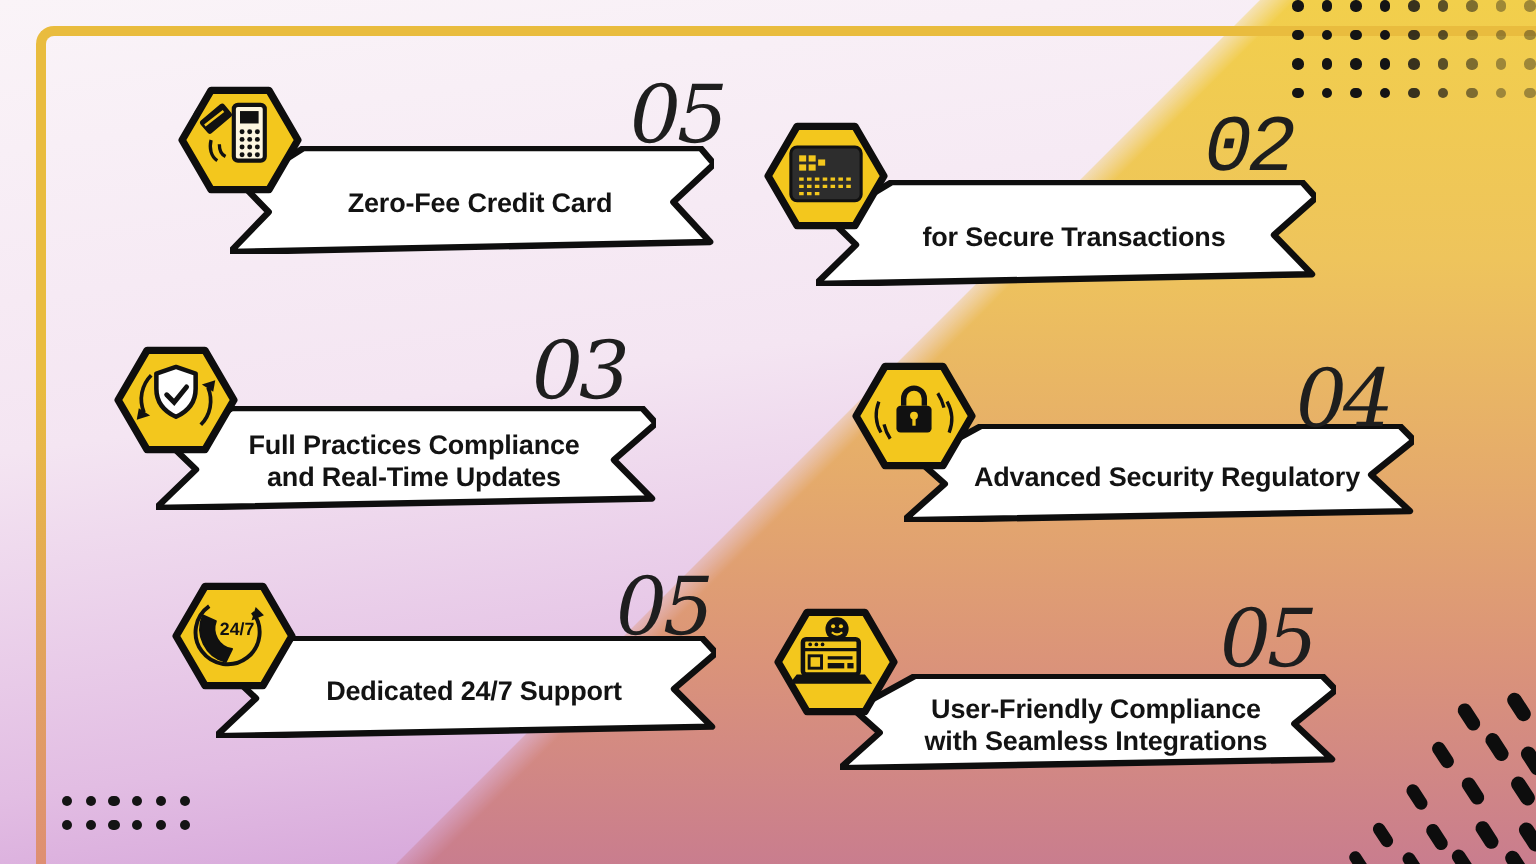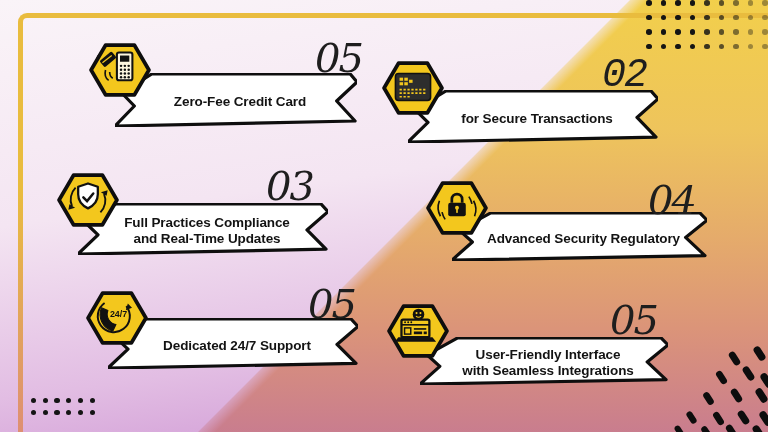--- a/index.html
+++ b/index.html
@@ -257,21 +257,21 @@
       <text x="31.5" y="26.5" font-size="8.6" font-weight="bold" fill="#111" text-anchor="middle" font-family="Liberation Sans, sans-serif">24/7</text>
       <path d="M15 17 a16.5 16.5 0 0 0 11 22.5 l3 -6.2 a10 10 0 0 1 -7.8 -13.5 z" fill="#111" stroke="#111" stroke-width="1" stroke-linejoin="round"></path>
     </svg>
   </div>
 
   <div class="item item-6">
     <svg class="banner-svg" viewBox="0 0 250 54" preserveAspectRatio="none">
       <polygon points="38,1 243,1 250,9 229,28 248,48 0,53 20,33 7,20" fill="#ffffff" stroke="#0e0e0e" stroke-width="3.2" stroke-linejoin="round" vector-effect="non-scaling-stroke"></polygon>
     </svg>
     <div class="banner-text">
-      <span class="t-line">User-Friendly Interface</span>
+      <span class="t-line">User-Friendly Compliance</span>
       <span class="t-line">with Seamless Integrations</span>
     </div>
     <div class="num">05</div>
     <svg class="hex" viewBox="0 0 60 54">
       <polygon points="2,27 16,3 44,3 58,27 44,51 16,51" fill="#f3c71d" stroke="#0e0e0e" stroke-width="3.6" stroke-linejoin="round"></polygon>
       <rect x="14" y="16" width="27" height="17" rx="1.5" fill="none" stroke="#111" stroke-width="2.2"></rect>
       <line x1="14" y1="21" x2="41" y2="21" stroke="#111" stroke-width="1.6"></line>
       <circle cx="17.5" cy="18.5" r="0.9" fill="#111"></circle>
         <circle cx="20.5" cy="18.5" r="0.9" fill="#111"></circle>
         <circle cx="23.5" cy="18.5" r="0.9" fill="#111"></circle>

